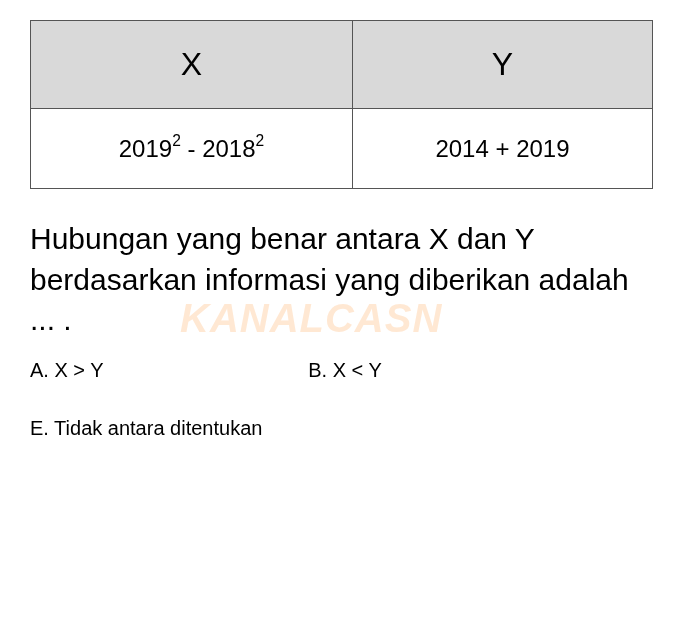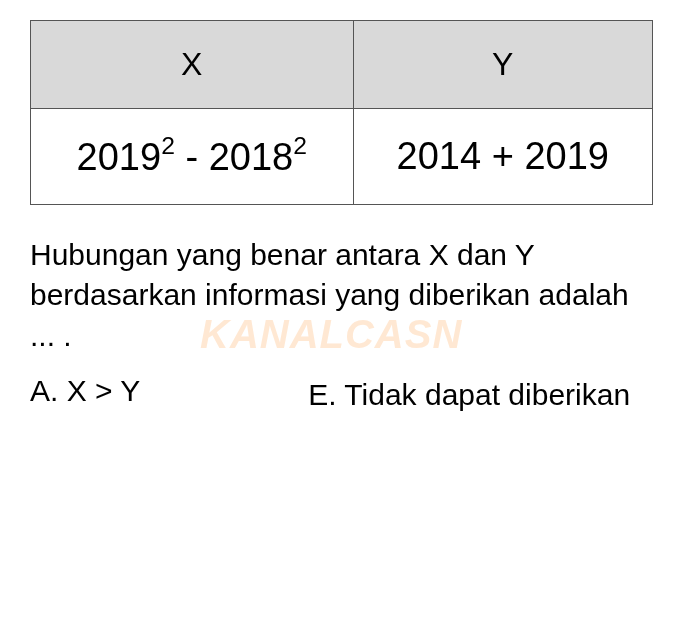--- a/index.html
+++ b/index.html
@@ -27,21 +27,21 @@
       font-size: 30px;
       padding: 25px 10px;
     }
     .table th {
       background: #d9d9d9;
       font-weight: normal;
       font-size: 32px;
     }
     .table td {
       background: #ffffff;
-      font-size: 38px;
+      font-size: 24px;
       margin-top: 6px;
     }
     sup {
       font-size: 0.65em;
       vertical-align: super;
       position: relative;
       top: -0.1em;
     }
     .question {
       font-size: 30px;
@@ -53,32 +53,31 @@
       position: absolute;
       left: 150px;
       top: 72px;
       font-size: 40px;
       font-weight: bold;
       color: rgba(255, 165, 80, 0.25);
       letter-spacing: 1px;
       font-style: italic;
       pointer-events: none;
       z-index: 0;
-      margin-left: 20px;
     }
     .question-text {
       position: relative;
       z-index: 1;
     }
     .options {
       display: grid;
       grid-template-columns: 1fr 1.4fr;
       column-gap: 10px;
       row-gap: 20px;
-      font-size: 30px;
+      font-size: 20px;
       gap: 32px;
     }
     .option {
       white-space: nowrap;
     }
     .option-e {
       line-height: 1.4;
     }
   </style>
 </head>
@@ -99,15 +98,16 @@
 </tbody>
   </table>
 
 <div class="question">
   <div class="watermark">KANALCASN</div>
   <div class="question-text">Hubungan yang benar antara X dan Y berdasarkan informasi yang diberikan adalah ... .</div>
 </div>
 
 <div class="options">
   <div class="option">A. X &gt; Y</div>
-  <div class="option option-e">E. Tidak dapat diberikan</div>
+  <div class="option">B. X &lt; Y</div>
+  <div class="option option-e">E. Tidak antara ditentukan</div>
   <div></div>
 </div>
 
 </body></html>

